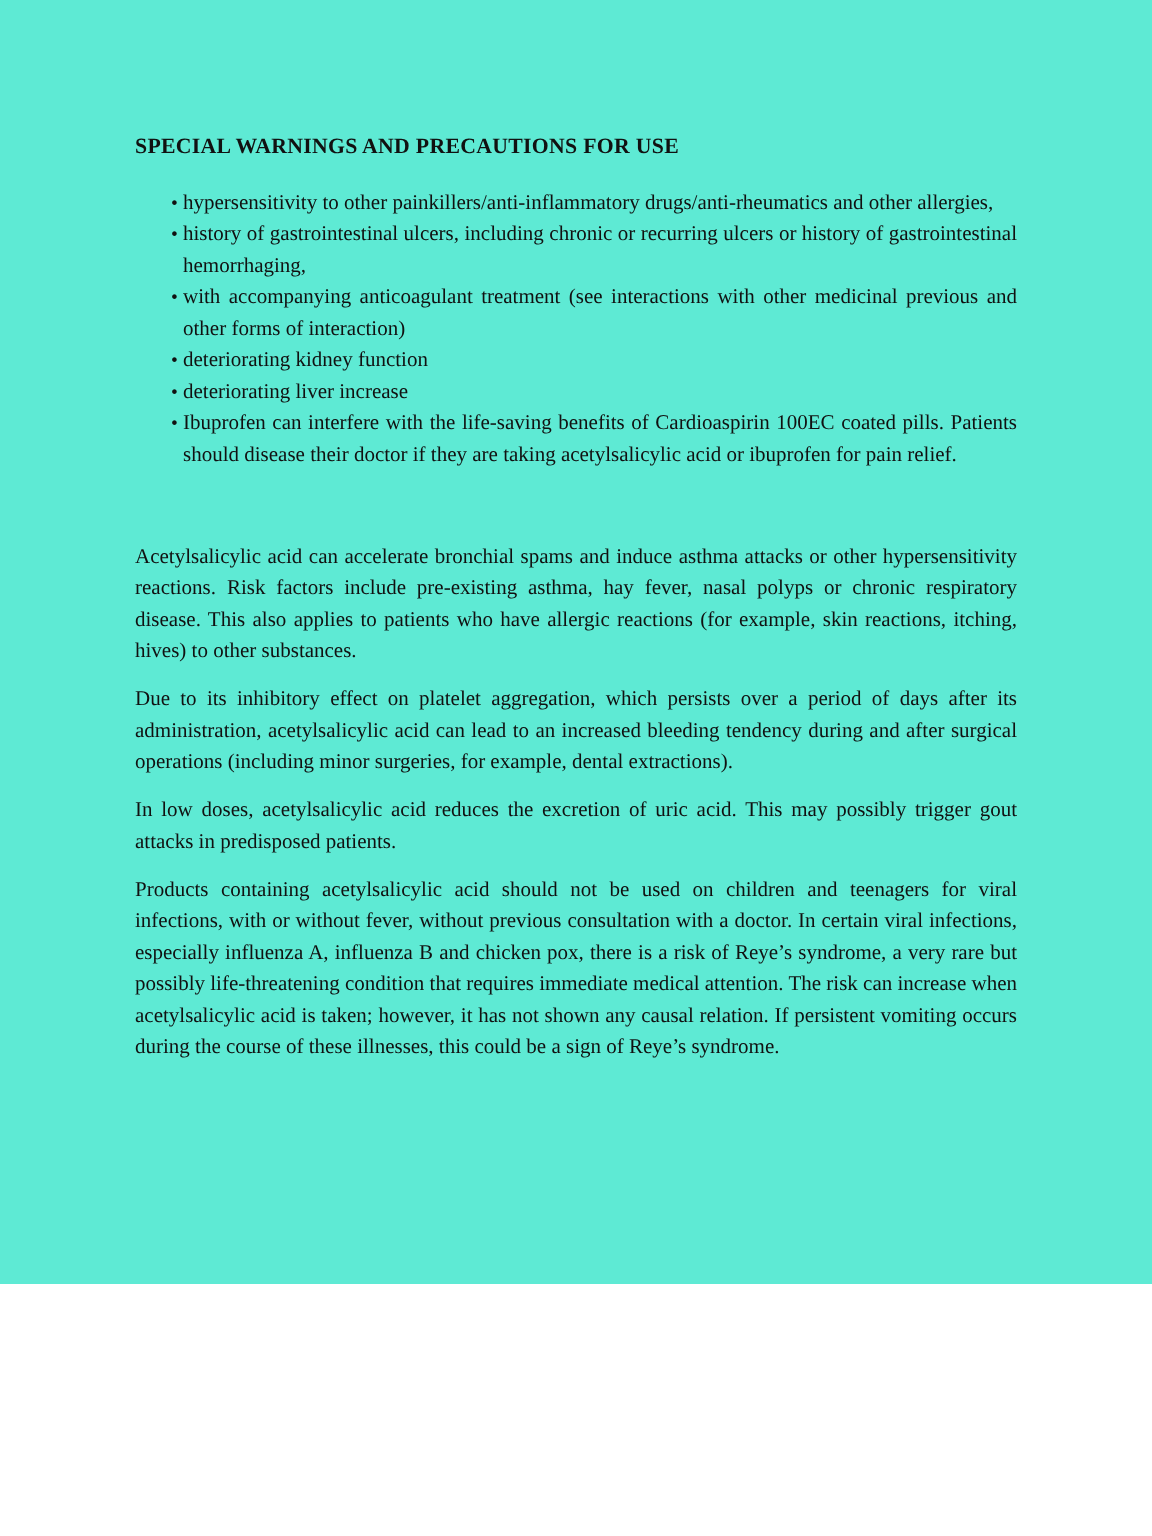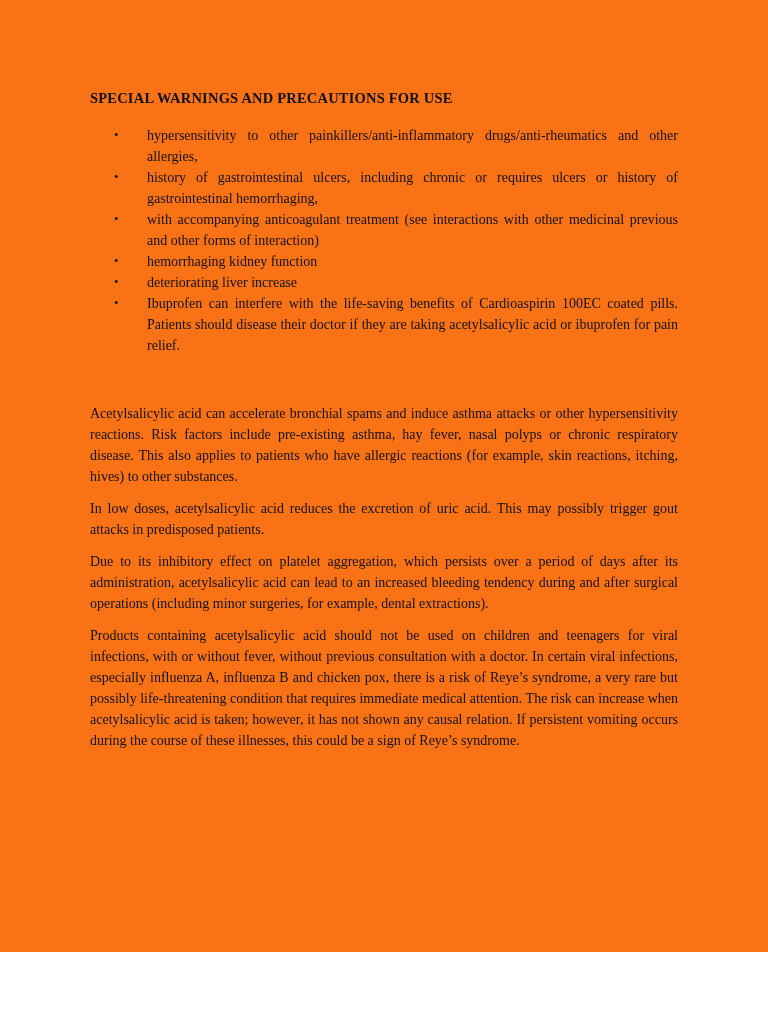--- a/index.html
+++ b/index.html
@@ -4,22 +4,22 @@
 <style>
   * { box-sizing: border-box; margin: 0; padding: 0; }
   html, body {
     width: 768px;
     background: #ffffff;
     font-family: "Liberation Serif", "DejaVu Serif", serif;
   }
   .page {
     position: relative;
     width: 768px;
-    height: 952px;
-    background: #f97316;
+    height: 856px;
+    background: #5eead4;
     overflow: hidden;
     color: #111111;
   }
   .content {
     position: absolute;
     top: 88px;
     left: 90px;
     width: 588px;
   }
   .heading {
@@ -48,21 +48,21 @@
     line-height: 21px;
   }
   .warning-list .bullet {
     position: absolute;
     left: 24px;
     top: -1px;
     font-size: 13px;
   }
   .warning-list .li-text {
     display: block;
-    margin-left: 57px;
+    margin-left: 32px;
     text-align: justify;
   }
   .footer-tags {
     position: absolute;
     left: 0;
     top: 1007px;
     width: 768px;
     height: 17px;
   }
   .tag-bar {
@@ -83,45 +83,45 @@
     <h1 class="heading">SPECIAL WARNINGS AND PRECAUTIONS FOR USE</h1>
 
 
     <ul class="warning-list">
       <li>
         <span class="bullet">•</span>
         <span class="li-text">hypersensitivity to other painkillers/anti-inflammatory drugs/anti-rheumatics and other allergies,</span>
       </li>
       <li>
         <span class="bullet">•</span>
-        <span class="li-text">history of gastrointestinal ulcers, including chronic or requires ulcers or history of gastrointestinal hemorrhaging,</span>
+        <span class="li-text">history of gastrointestinal ulcers, including chronic or recurring ulcers or history of gastrointestinal hemorrhaging,</span>
       </li>
       <li>
         <span class="bullet">•</span>
         <span class="li-text">with accompanying anticoagulant treatment (see interactions with other medicinal previous and other forms of interaction)</span>
       </li>
       <li>
         <span class="bullet">•</span>
-        <span class="li-text">hemorrhaging kidney function</span>
+        <span class="li-text">deteriorating kidney function</span>
       </li>
       <li>
         <span class="bullet">•</span>
         <span class="li-text">deteriorating liver increase</span>
       </li>
       <li>
         <span class="bullet">•</span>
         <span class="li-text">Ibuprofen can interfere with the life-saving benefits of Cardioaspirin 100EC coated pills. Patients should disease their doctor if they are taking acetylsalicylic acid or ibuprofen for pain relief.</span>
       </li>
     </ul>
 
     <p class="para">Acetylsalicylic acid can accelerate bronchial spams and induce asthma attacks or other hypersensitivity reactions. Risk factors include pre-existing asthma, hay fever, nasal polyps or chronic respiratory disease. This also applies to patients who have allergic reactions (for example, skin reactions, itching, hives) to other substances.</p>
 
+    <p class="para">Due to its inhibitory effect on platelet aggregation, which persists over a period of days after its administration, acetylsalicylic acid can lead to an increased bleeding tendency during and after surgical operations (including minor surgeries, for example, dental extractions).</p>
+
     <p class="para">In low doses, acetylsalicylic acid reduces the excretion of uric acid. This may possibly trigger gout attacks in predisposed patients.</p>
-
-    <p class="para">Due to its inhibitory effect on platelet aggregation, which persists over a period of days after its administration, acetylsalicylic acid can lead to an increased bleeding tendency during and after surgical operations (including minor surgeries, for example, dental extractions).</p>
 
     <p class="para">Products containing acetylsalicylic acid should not be used on children and teenagers for viral infections, with or without fever, without previous consultation with a doctor. In certain viral infections, especially influenza A, influenza B and chicken pox, there is a risk of Reye’s syndrome, a very rare but possibly life-threatening condition that requires immediate medical attention. The risk can increase when acetylsalicylic acid is taken; however, it has not shown any causal relation. If persistent vomiting occurs during the course of these illnesses, this could be a sign of Reye’s syndrome.</p>
   </div>
 
   <div class="footer-tags">
     <span class="tag-bar bar-0" style="background: rgb(45, 156, 219);"></span>
     <span class="tag-bar bar-1" style="background: rgb(45, 156, 219);"></span>
   </div>
 </div>
 

